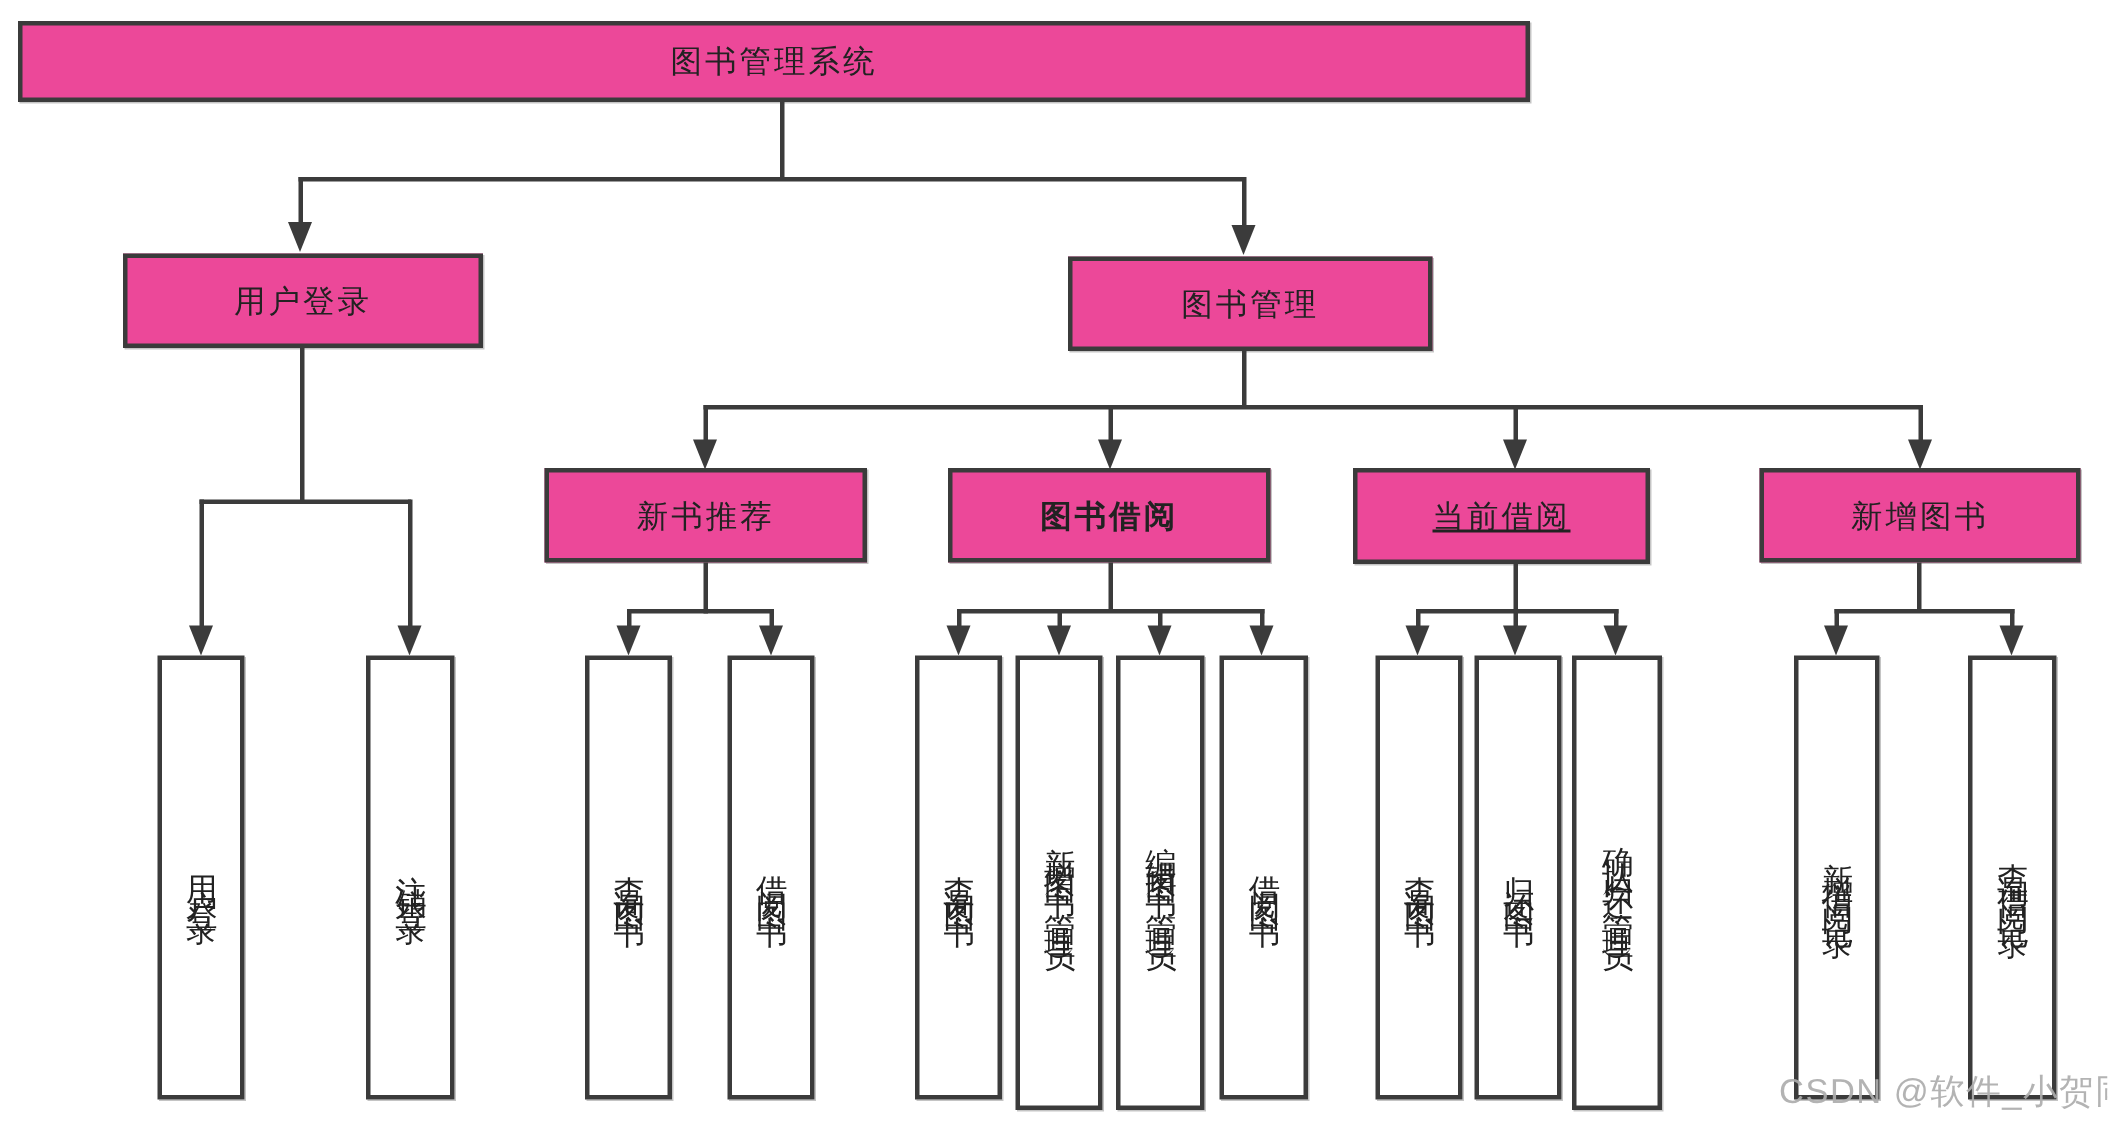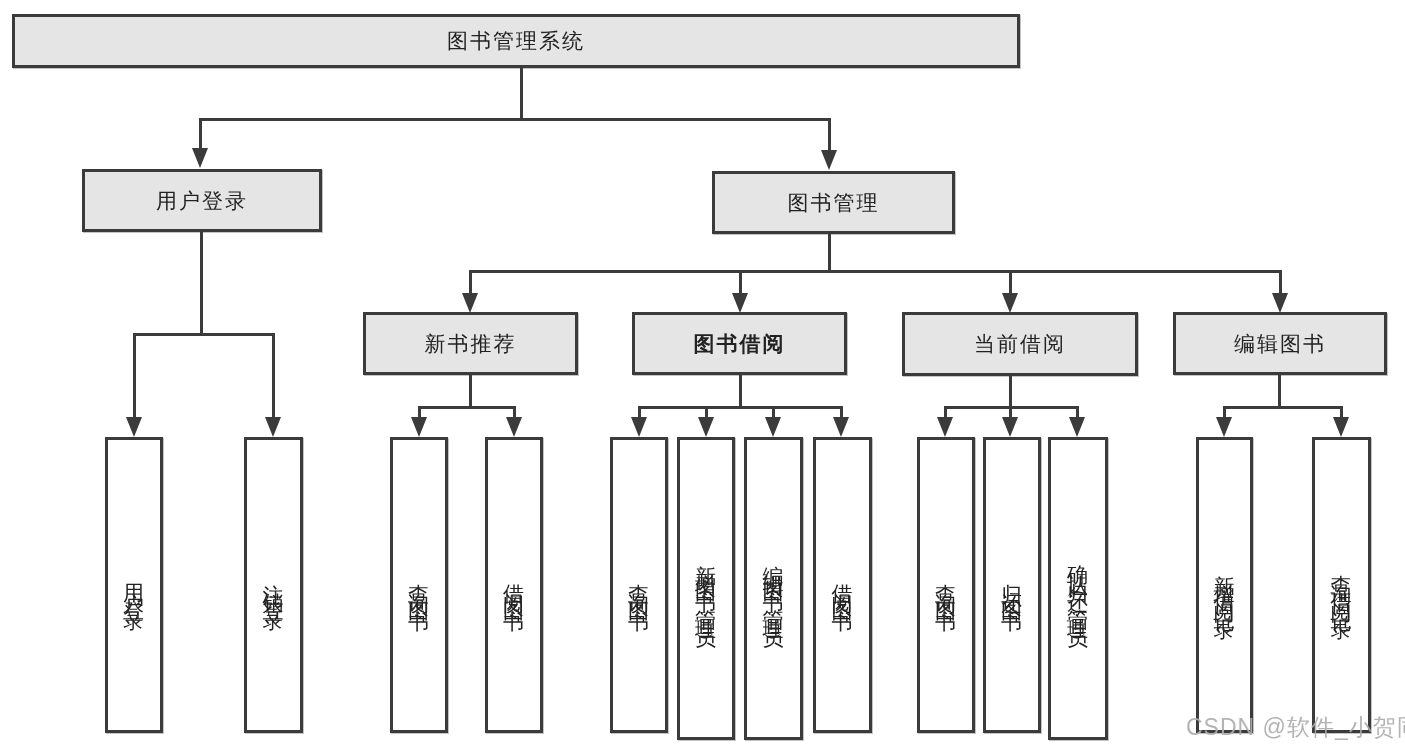--- a/index.html
+++ b/index.html
@@ -1,21 +1,21 @@
 <!DOCTYPE html>
 <html><head>
 <meta charset="utf-8">
 <style>
   html,body{margin:0;padding:0;background:#ffffff;}
   #stage{
     position:relative;width:1405px;height:747px;overflow:hidden;background:#ffffff;
     font-family:"Liberation Sans","DejaVu Sans",sans-serif;color:#222222;
   }
   .node{
-    position:absolute;box-sizing:border-box;border:3px solid #3b3b3b;background:#e5e5e5;
+    position:absolute;box-sizing:border-box;border:3px solid #3b3b3b;background:#ec4899;
     display:flex;align-items:center;justify-content:center;
     font-size:21px;letter-spacing:2px;color:#222222;
     box-shadow:1px 1px 0 rgba(60,60,60,0.30);
   }
   .leaf{
     position:absolute;box-sizing:border-box;border:3px solid #3b3b3b;background:#ffffff;
     top:437px;height:296px;display:flex;align-items:center;justify-content:center;
     box-shadow:1px 1px 0 rgba(60,60,60,0.30);
   }
   .leaf.tall{height:303px;}
@@ -75,25 +75,25 @@
   <div class="ar" style="left:732px;top:293px;"></div>
   <div class="ar" style="left:1002px;top:293px;"></div>
   <div class="ar" style="left:1272px;top:293px;"></div>
 
   <div class="node" style="left:363px;top:312px;width:215px;height:63px;text-align:center;">
     <span>新书推荐</span>
   </div>
   <div class="node" style="left:632px;top:312px;width:215px;height:63px;font-weight:bold;">
     <span>图书借阅</span>
   </div>
-  <div class="node" style="left:902px;top:312px;width:236px;height:64px;">
+  <div class="node" style="left:902px;top:312px;width:198px;height:64px;text-decoration:underline;">
     <span>当前借阅</span>
   </div>
   <div class="node" style="left:1173px;top:312px;width:214px;height:63px;">
-    <span>编辑图书</span>
+    <span>新增图书</span>
   </div>
 
   <div class="vl" style="left:469px;top:375px;height:34px;"></div>
   <div class="hl" style="left:418px;top:406px;width:98px;"></div>
   <div class="vl" style="left:418px;top:406px;height:13px;"></div>
   <div class="vl" style="left:513px;top:406px;height:13px;"></div>
   <div class="ar" style="left:411px;top:417px;"></div>
   <div class="ar" style="left:506px;top:417px;"></div>
 
   <div class="vl" style="left:739px;top:375px;height:33px;"></div>

